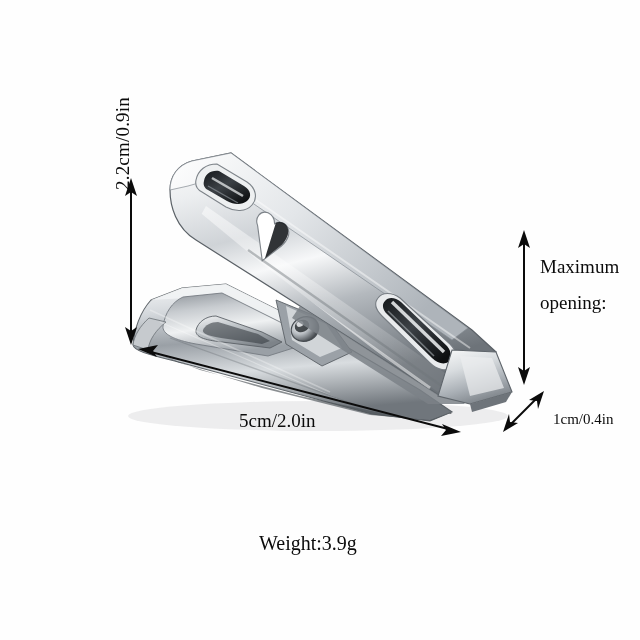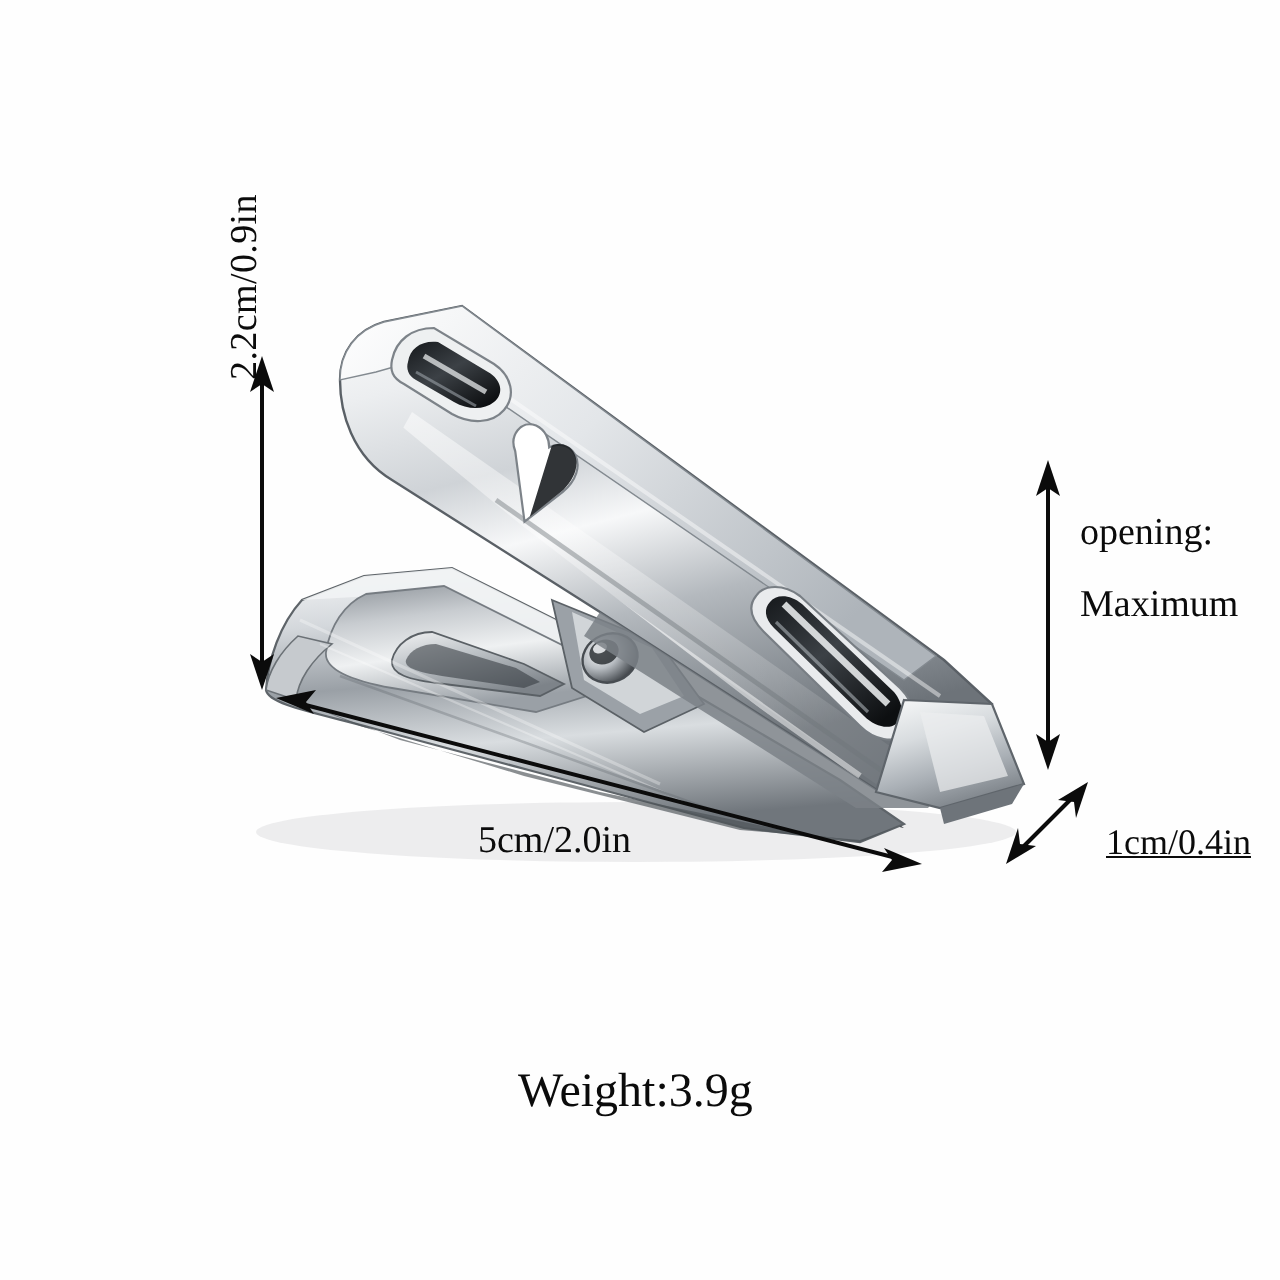--- a/index.html
+++ b/index.html
@@ -65,28 +65,27 @@
 
   #label-length {
     left: 239px;
     top: 408px;
     font-size: 19px;
   }
 
   #label-depth {
     left: 553px;
     top: 409px;
-    font-size: 18px;
-    text-decoration: underline;
+    font-size: 15px;
   }
 
   #label-weight {
     left: 259px;
     top: 530px;
-    font-size: 24px;
+    font-size: 20px;
   }
 </style>
 </head>
 <body>
 
 <div id="page">
 
   <div id="product-stage">
     <svg id="product-svg" width="640" height="640" viewBox="0 0 640 640">
       <defs>
@@ -324,22 +323,22 @@
         </g>
       </g>
     </svg>
   </div>
 
   <div class="anno" id="label-height">
     <span class="vert">2.2cm/0.9in</span>
   </div>
 
   <div class="anno" id="label-opening">
+    <span>Maximum</span>
     <span>opening:</span>
-    <span>Maximum</span>
   </div>
 
   <div class="anno" id="label-length">5cm/2.0in</div>
 
   <div class="anno" id="label-depth">1cm/0.4in</div>
 
   <div class="anno" id="label-weight">Weight:3.9g</div>
 
 </div>
 

